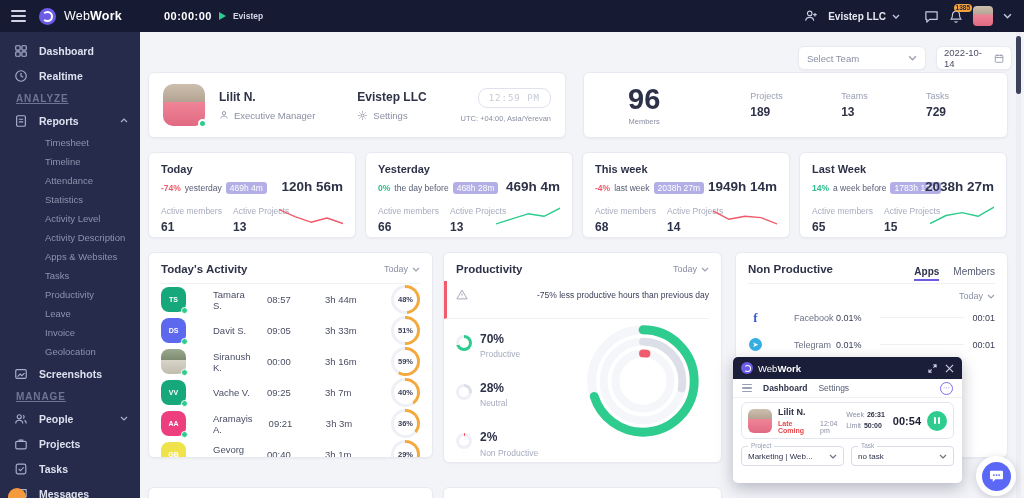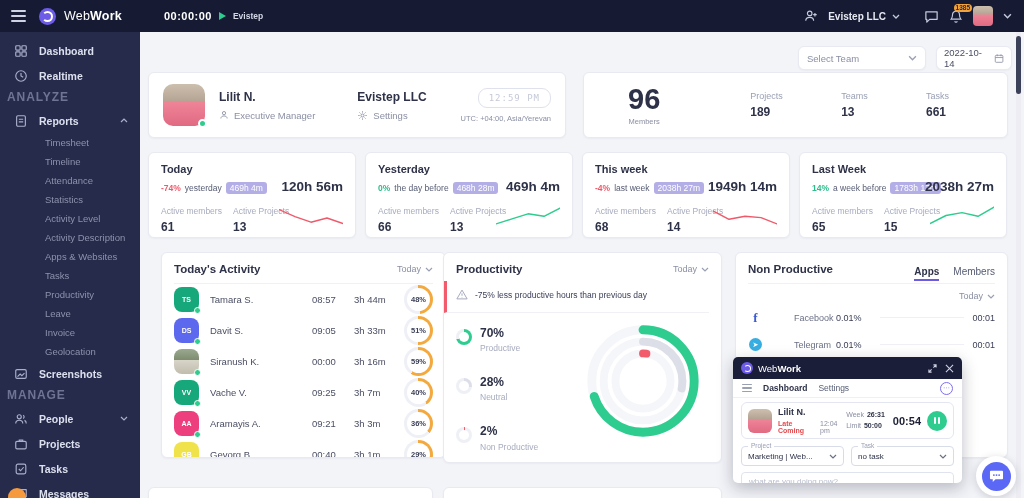--- a/index.html
+++ b/index.html
@@ -33,22 +33,22 @@
   .photo{background:linear-gradient(180deg,#cdbfae 0%,#b4a392 42%,#ef8497 43%,#e06a82 100%);}
   .photo2{background:linear-gradient(180deg,#9aa98f 0%,#7e8b6f 45%,#d7d4c8 46%,#c0bdae 100%);}
 
   
   .sidebar{position:absolute;top:32px;left:0;width:140px;height:466px;background:#262b4b;
     overflow:hidden;z-index:25;padding-top:6px;}
   .side-item{height:25px;display:flex;align-items:center;padding-left:14px;gap:11px;
     color:#dde0ee;font-size:10.5px;font-weight:600;cursor:pointer;}
   .side-item svg{flex:none;color:#aab0cc;}
   .side-chev{margin-left:auto;margin-right:12px;color:#9aa0bb;font-size:8px;}
-  .side-section{height:20px;display:flex;align-items:flex-end;padding:0 0 4px 7px;
-    font-size:12px;letter-spacing:.9px;color:#6f7494;font-weight:700;}
+  .side-section{height:20px;display:flex;align-items:flex-end;padding:0 0 4px 16px;
+    font-size:10px;letter-spacing:.9px;color:#6f7494;font-weight:700;text-decoration:underline;}
   .sub-item{height:19px;display:flex;align-items:center;padding-left:45px;color:#8d92ad;
     font-size:9.5px;cursor:pointer;}
   .side-orange{position:absolute;left:8px;bottom:-8px;width:18px;height:18px;border-radius:50%;
     background:#f59a3d;}
 
   
   .main{position:absolute;left:140px;top:32px;width:884px;height:466px;overflow:hidden;}
   .card{position:absolute;background:#fff;border:1px solid #e9eaf1;border-radius:6px;
     box-shadow:0 1px 2px rgba(30,34,60,.04);}
 
@@ -94,42 +94,42 @@
   .cmp-row .chg{font-weight:700;}
   .cmp-badge{background:#b3aee6;color:#fff;border-radius:3px;padding:1px 4px;font-size:8.5px;}
   .scard .value{position:absolute;right:12px;top:26px;font-size:13.5px;font-weight:700;color:#2e3248;}
   .scard .lbls{display:flex;margin-top:12px;font-size:8.5px;color:#a7abbe;}
   .scard .lbls span:first-child{width:72px;}
   .scard .nums{display:flex;margin-top:4px;font-size:12px;font-weight:600;color:#2e3248;}
   .scard .nums span:first-child{width:72px;}
   .spark{position:absolute;right:12px;bottom:10px;}
 
   
-  .acard{left:21px;top:220px;width:285px;height:206px;padding:10px 12px 0;overflow:hidden;}
+  .acard{left:8px;top:220px;width:285px;height:206px;padding:10px 12px 0;overflow:hidden;}
   .card-head{display:flex;align-items:center;border-bottom:1px solid #f0f1f5;padding-bottom:8px;}
   .card-head .title{font-size:11.5px;font-weight:700;color:#2e3248;}
   .head-filter{margin-left:auto;font-size:9px;color:#8a8fa3;display:flex;align-items:center;
     gap:4px;cursor:pointer;}
-  .a-row{display:flex;align-items:center;height:31px;}
+  .a-row{display:flex;align-items:center;height:31px;gap:16px;}
   .a-avatar{width:25px;height:25px;border-radius:8px;position:relative;flex:none;
     display:flex;align-items:center;justify-content:center;font-size:7px;font-weight:700;color:#fff;}
   .a-avatar i{position:absolute;right:-2px;bottom:-2px;width:7px;height:7px;border-radius:50%;
     background:#2ecc8e;border:1.5px solid #fff;}
   .a-name{flex:1;margin-left:11px;font-size:9.5px;color:#4a4e63;}
   .a-start{width:42px;font-size:9.5px;color:#4a4e63;}
   .a-dur{width:50px;font-size:9.5px;color:#4a4e63;}
   .ring{width:29px;height:29px;border-radius:50%;position:relative;flex:none;}
   .ring i{position:absolute;inset:3px;background:#fff;border-radius:50%;}
   .ring b{position:absolute;inset:0;display:flex;align-items:center;justify-content:center;
     font-size:7.5px;font-weight:700;color:#3c4058;}
 
   
   .pcard{left:303px;top:220px;width:279px;height:211px;padding:10px 12px 0;}
   .p-alert{display:flex;align-items:center;gap:7px;border-left:3px solid #f15b6c;
-    padding:8px 0 12px 9px;margin:2px 0 0 -12px;border-bottom:1px solid #f0f1f5;}
+    padding:8px 0 18px 9px;margin:2px 0 0 -12px;border-bottom:1px solid #f0f1f5;justify-content:space-between;}
   .p-alert span{font-size:8.5px;color:#3c4058;}
   .p-alert svg{color:#9aa0b4;flex:none;}
   .p-stats{margin-top:14px;display:flex;flex-direction:column;gap:23px;width:120px;}
   .p-stat{display:flex;gap:8px;}
   .p-ring{width:16px;height:16px;border-radius:50%;position:relative;flex:none;margin-top:2px;}
   .p-ring i{position:absolute;inset:3px;background:#fff;border-radius:50%;}
   .p-stat .v{font-size:12px;font-weight:700;color:#2e3248;line-height:1.1;}
   .p-stat .l{font-size:8.5px;color:#a7abbe;margin-top:3px;}
   .p-chart{position:absolute;right:14px;top:64px;}
 
@@ -397,21 +397,21 @@
       <div class="sum-item">
         <div class="l">Projects</div>
         <div class="v">189</div>
       </div>
       <div class="sum-item">
         <div class="l">Teams</div>
         <div class="v">13</div>
       </div>
       <div class="sum-item">
         <div class="l">Tasks</div>
-        <div class="v">661</div>
+        <div class="v">729</div>
       </div>
     </div>
   </div>
 
   <div class="card scard" style="left:8px">
     <div class="title">Today</div>
     <div class="cmp-row">
       <span class="chg" style="color: rgb(239, 90, 107);">-74%</span>
       <span>yesterday</span>
       <span class="cmp-badge">469h 4m</span>
@@ -723,21 +723,20 @@
           </svg>
       </span>
       <span class="w-sel">
         <span class="lab">Task</span>
         <span class="val">no task</span>
         <svg class="chev" width="8" height="5" viewBox="0 0 8 5" fill="none" stroke="#6b7085" stroke-width="1.2">
             <path d="M1 1l3 3 3-3"></path>
           </svg>
       </span>
     </div>
-    <input class="w-input" type="text" placeholder="what are you doing now?" style="">
   </div>
 
   <div class="chat-fab">
     <span class="bub">
       <svg width="15" height="14" viewBox="0 0 16 15" fill="currentColor">
           <path d="M2 2h12a1 1 0 0 1 1 1v7a1 1 0 0 1-1 1H7l-3 3v-3H2a1 1 0 0 1-1-1V3a1 1 0 0 1 1-1z"></path>
           <circle cx="5.2" cy="6.5" r="1" fill="#5b68f5"></circle>
           <circle cx="8" cy="6.5" r="1" fill="#5b68f5"></circle>
           <circle cx="10.8" cy="6.5" r="1" fill="#5b68f5"></circle>
         </svg>

